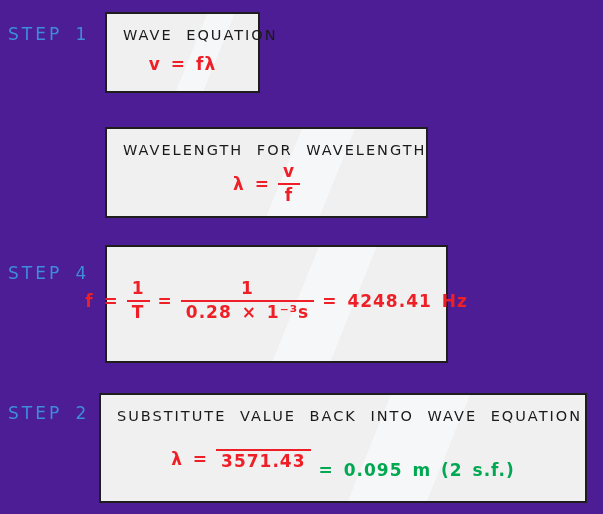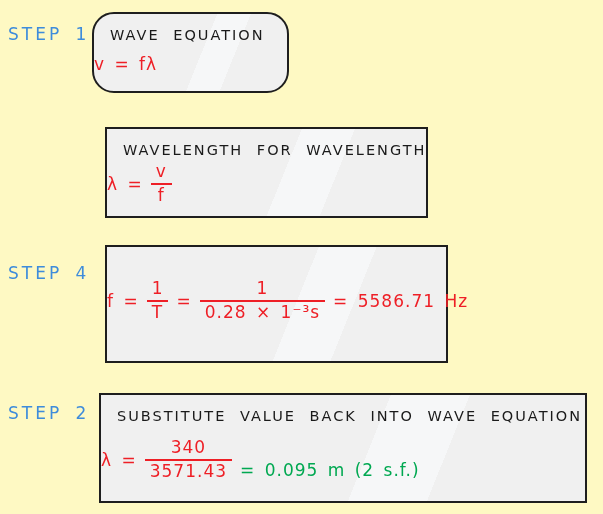--- a/index.html
+++ b/index.html
@@ -5,66 +5,68 @@
   html, body {
     margin: 0;
     padding: 0;
     background: #ffffff;
     font-family: "DejaVu Sans", "Liberation Sans", sans-serif;
   }
   #canvas {
     position: relative;
     width: 603px;
     height: 514px;
-    background: #fef9c3;
+    background: #4c1d95;
     overflow: hidden;
   }
   .step-label {
     position: absolute;
     left: 8px;
     color: #3e8cdb;
     font-size: 17px;
     letter-spacing: 3px;
     word-spacing: 5px;
     white-space: nowrap;
   }
   .box {
     position: absolute;
     box-sizing: border-box;
     background: linear-gradient(112deg, #f0f0f0 55%, #f6f7f8 55%, #f6f7f8 70%, #f0f0f0 70%);
     border: 2px solid #1e1e1e;
     display: flex;
     flex-direction: column;
   }
-  .box1 { left: 92px; top: 12px;  width: 197px; height: 81px; border-radius: 22px;  }
+  .box1 { left: 105px; top: 12px;  width: 155px; height: 81px;  }
   .box2 { left: 105px; top: 127px; width: 323px; height: 91px;  }
   .box3 { left: 105px; top: 245px; width: 343px; height: 118px; }
   .box4 { left: 99px; top: 393px; width: 488px; height: 110px; }
   .label1 { top: 24px;  }
   .label2 { top: 137px; }
   .label3 { top: 263px; }
   .label4 { top: 403px; }
   .heading {
     color: #1a1a1a;
     font-size: 14.5px;
     letter-spacing: 2px;
     word-spacing: 7px;
     padding: 13px 16px 0 16px;
     white-space: nowrap;
   }
   .eq {
     flex: 1;
     display: flex;
     align-items: center;
+    justify-content: center;
     gap: 8px;
     font-size: 17px;
     letter-spacing: 1px;
     word-spacing: 3px;
     padding-bottom: 6px;
     white-space: nowrap;
+    font-weight: bold;
   }
   .red   { color: #ee1f26; }
   .green { color: #00a851; margin-top: 21px; }
   .eq-part { display: inline-flex; align-items: center; gap: 8px; }
   .frac {
     display: inline-block;
     text-align: center;
     vertical-align: middle;
     line-height: 1.15;
   }
@@ -106,32 +108,31 @@
       <span>f =</span>
       <span class="frac">
         <span class="num">1</span>
         <span class="den">T</span>
       </span>
       <span>=</span>
       <span class="frac">
         <span class="num">1</span>
         <span class="den">0.28 × 1⁻³s</span>
       </span>
-      <span>= 5586.71 Hz</span>
+      <span>= 4248.41 Hz</span>
     </div>
   </div>
 
   <div class="step-label label4">STEP 2</div>
   <div class="box box4">
     <div class="heading">SUBSTITUTE VALUE BACK INTO WAVE EQUATION</div>
     <div class="eq">
       <span class="eq-part red">
         <span>λ =</span>
         <span class="frac">
-          <span class="num">340</span>
           <span class="den">3571.43</span>
         </span>
       </span>
       <span class="green">= 0.095 m (2 s.f.)</span>
     </div>
   </div>
 
 </div>
 
 </body></html>

